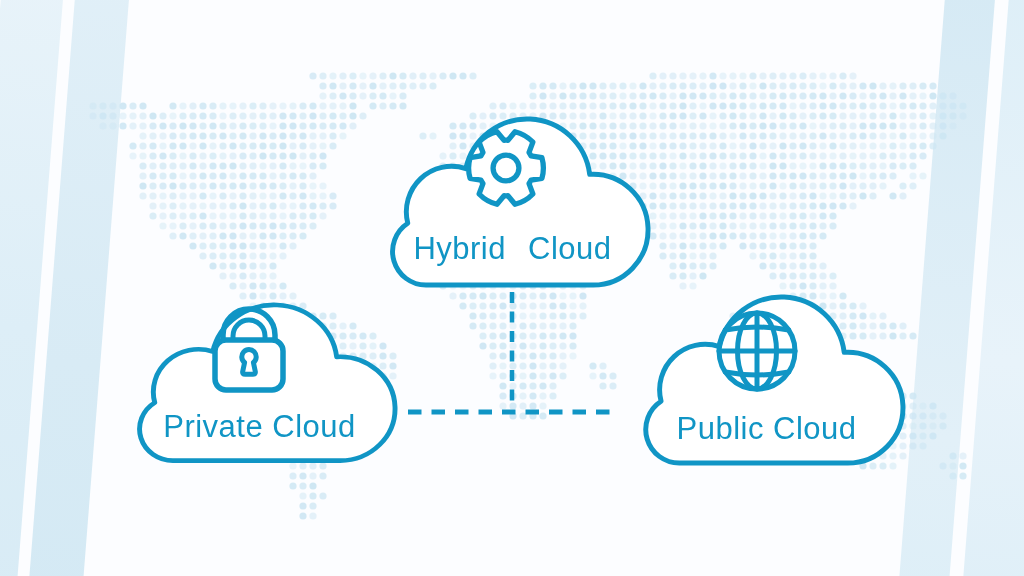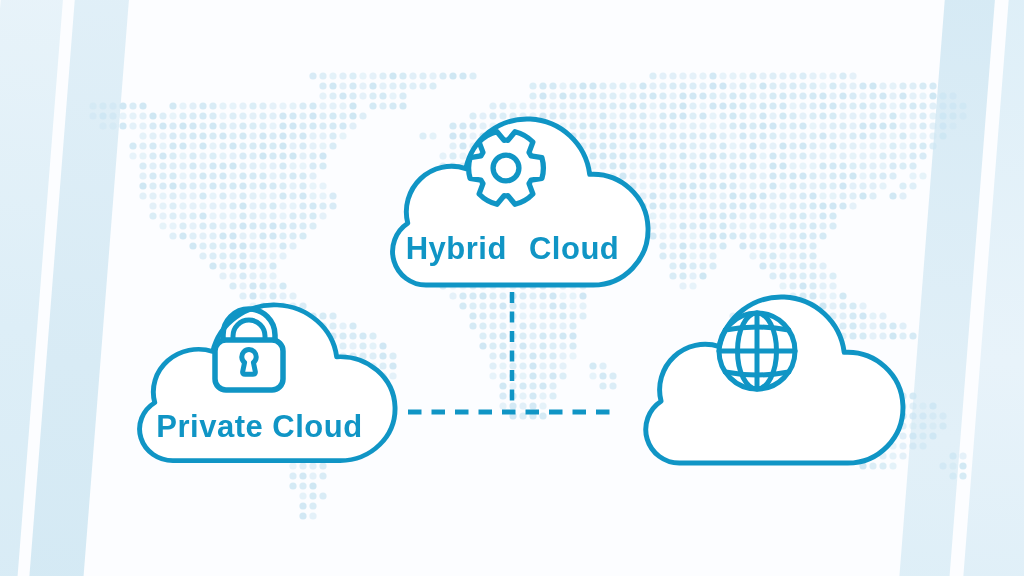--- a/index.html
+++ b/index.html
@@ -31,21 +31,21 @@
   svg.layer{position:absolute;left:0;top:0;}
   
   .cloud{position:absolute;}
   .cloud > svg.shape{position:absolute;left:0;top:0;width:100%;height:100%;}
   .cloud-hybrid{left:365px;top:103px;width:295px;height:190px;}
   .cloud-private{left:112px;top:290px;width:295px;height:178px;}
   .cloud-public{left:618px;top:281px;width:297px;height:190px;}
   .cloud .icon{position:absolute;}
   .cloud .label{
     position:absolute;left:0;width:100%;text-align:center;
-    font-weight:bold;font-size:31px;line-height:31px;letter-spacing:.5px;
+    font-weight:normal;font-size:31px;line-height:31px;letter-spacing:.5px;
     color:var(--accent);white-space:nowrap;
   }
   .cloud-hybrid .label{top:130px;word-spacing:13px;}
   .cloud-private .label{top:121px;}
   .cloud-public  .label{top:132px;}
   .cloud path.body{fill:var(--cloud-fill);stroke:var(--accent);stroke-width:5;stroke-linejoin:round;}
   .iconstroke{fill:none;stroke:var(--accent);stroke-width:5.5;stroke-linejoin:round;stroke-linecap:round;}
 </style>
 </head>
 <body style="background: rgb(252, 253, 255);">
@@ -1832,15 +1832,16 @@
     <svg class="icon" width="92" height="92" viewBox="0 0 92 92" style="left:93px;top:24px">
       <g class="iconstroke" style="stroke-width:5">
         <circle cx="46" cy="46" r="38"></circle>
         <ellipse cx="46" cy="46" rx="19.5" ry="38"></ellipse>
         <line x1="46" y1="8" x2="46" y2="84"></line>
         <line x1="8" y1="46" x2="84" y2="46"></line>
         <path d="M14.3 25 Q 46 19 77.7 25" fill="none"></path>
         <path d="M14.3 67 Q 46 73 77.7 67" fill="none"></path>
       </g>
     </svg>
+    <div class="label">Public Cloud</div>
   </div>
 
 </div>
 
 </body></html>

